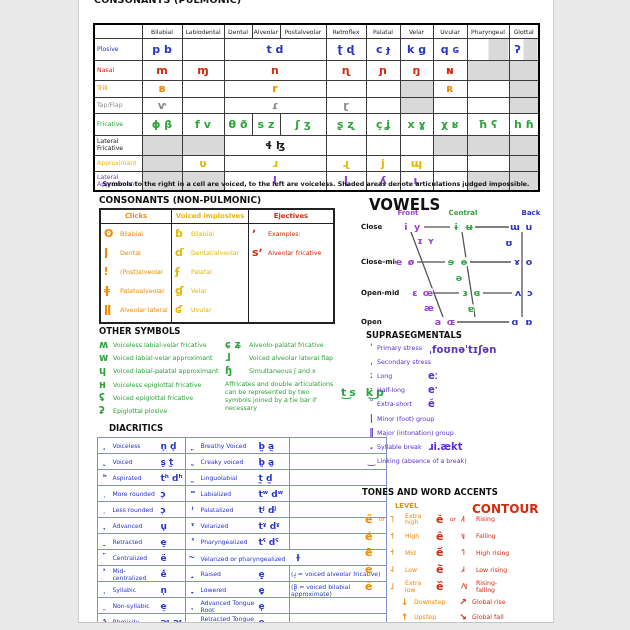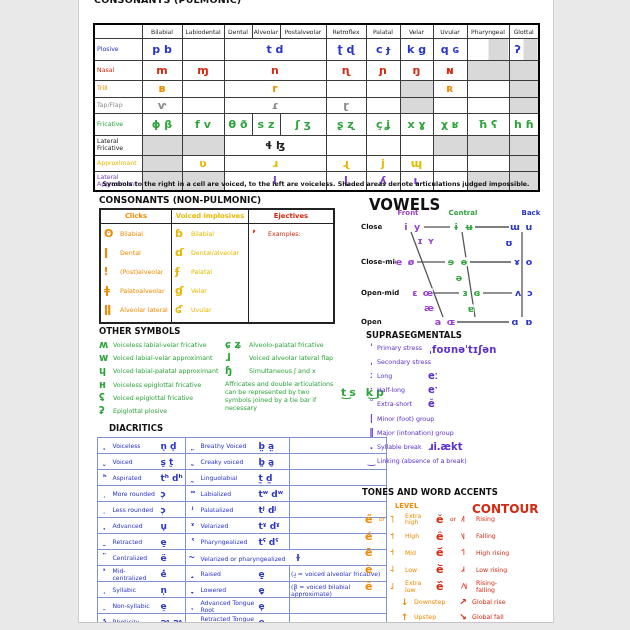--- a/index.html
+++ b/index.html
@@ -270,20 +270,24 @@
           <span class="np-sym" style="color: rgb(231, 184, 0);">ʛ</span>
           <span class="np-lab" style="color: rgb(231, 184, 0);">Uvular</span>
         </div>
       </div>
       <div class="np-col np-c2">
         <div class="np-h" style="color: rgb(212, 42, 16);">Ejectives</div>
         <div class="np-item">
           <span class="np-sym" style="color: rgb(212, 42, 16);">ʼ</span>
           <span class="np-lab" style="color: rgb(212, 42, 16);">Examples:</span>
         </div>
+        <div class="np-item">
+          <span class="np-sym" style="color: rgb(212, 42, 16);">sʼ</span>
+          <span class="np-lab" style="color: rgb(212, 42, 16);">Alveolar fricative</span>
+        </div>
       </div>
     </div>
 
   <div class="abs vw-title">VOWELS</div>
   <div class="vw">
     <svg width="190" height="126">
       <g stroke="#555" stroke-width="1.3">
         <line x1="63" y1="17" x2="89" y2="17"></line>
           <line x1="114" y1="17" x2="148" y2="17"></line>
         <line x1="56" y1="52" x2="84" y2="52"></line>

